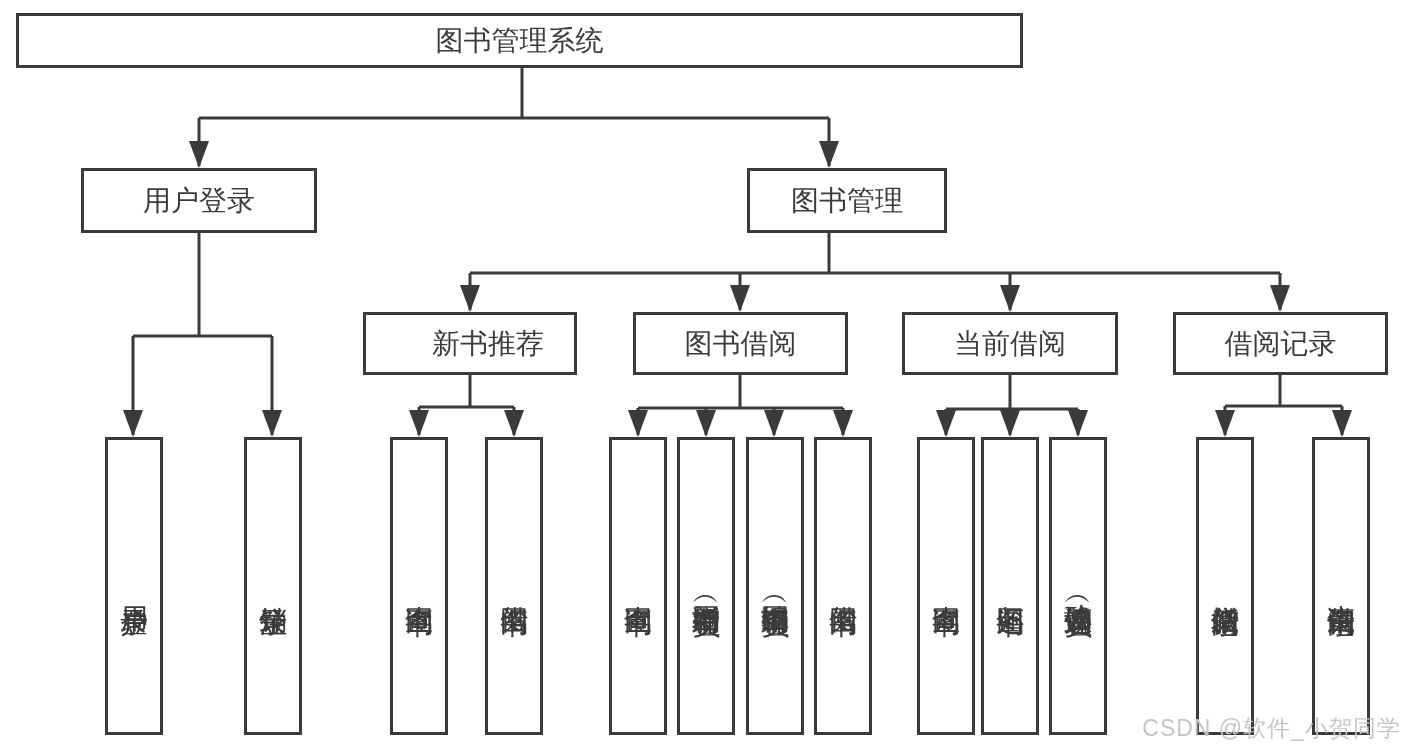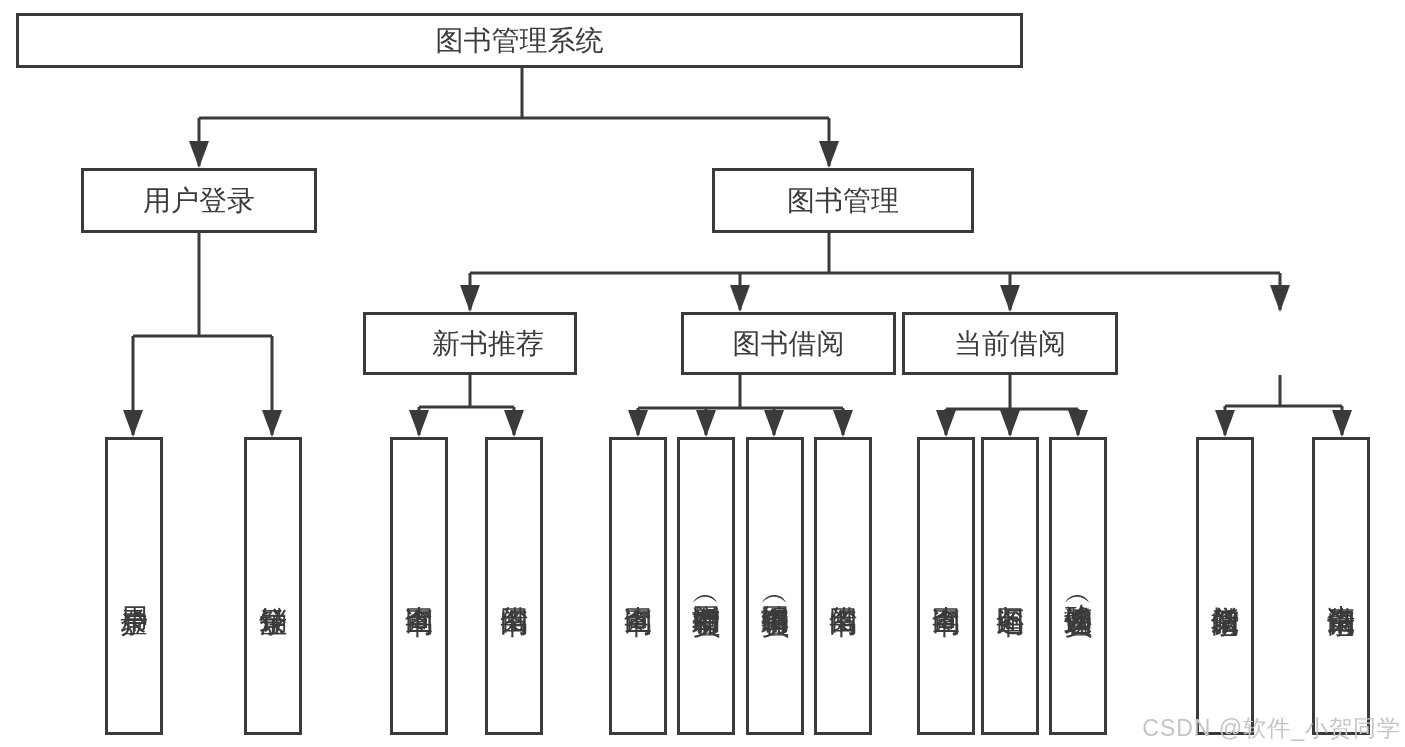--- a/index.html
+++ b/index.html
@@ -94,32 +94,35 @@
     </g>
   </svg>
 
   <div class="box h" style="left:16px; top:13px; width:1007px; height:55px;">
     <span class="label">图书管理系统</span>
   </div>
 
   <div class="box h" style="left:81px; top:168px; width:236px; height:65px;">
     <span class="label">用户登录</span>
   </div>
-  <div class="box h" style="left:712px; top:168px; width:262px; height:65px;">
+  <div class="box h" style="left:747px; top:168px; width:200px; height:65px;">
     <span class="label">图书管理</span>
   </div>
 
   <div class="box h" style="left:363px; top:312px; width:214px; height:63px;padding-left:36px;">
     <span class="label">新书推荐</span>
   </div>
-  <div class="box h" style="left:633px; top:312px; width:215px; height:63px;margin-left:48px;">
+  <div class="box h" style="left:633px; top:312px; width:215px; height:63px;">
     <span class="label">图书借阅</span>
   </div>
   <div class="box h" style="left:902px; top:312px; width:216px; height:63px;">
     <span class="label">当前借阅</span>
+  </div>
+  <div class="box h" style="left:1173px; top:312px; width:215px; height:63px;">
+    <span class="label">借阅记录</span>
   </div>
 
   <div class="box leaf" style="left:105px; top:437px; width:58px; height:298px;">
     <span class="label">用户登录</span>
   </div>
   <div class="box leaf" style="left:244px; top:437px; width:58px; height:298px;">
     <span class="label">注销登录</span>
   </div>
 
   <div class="box leaf" style="left:390px; top:437px; width:58px; height:298px;">

